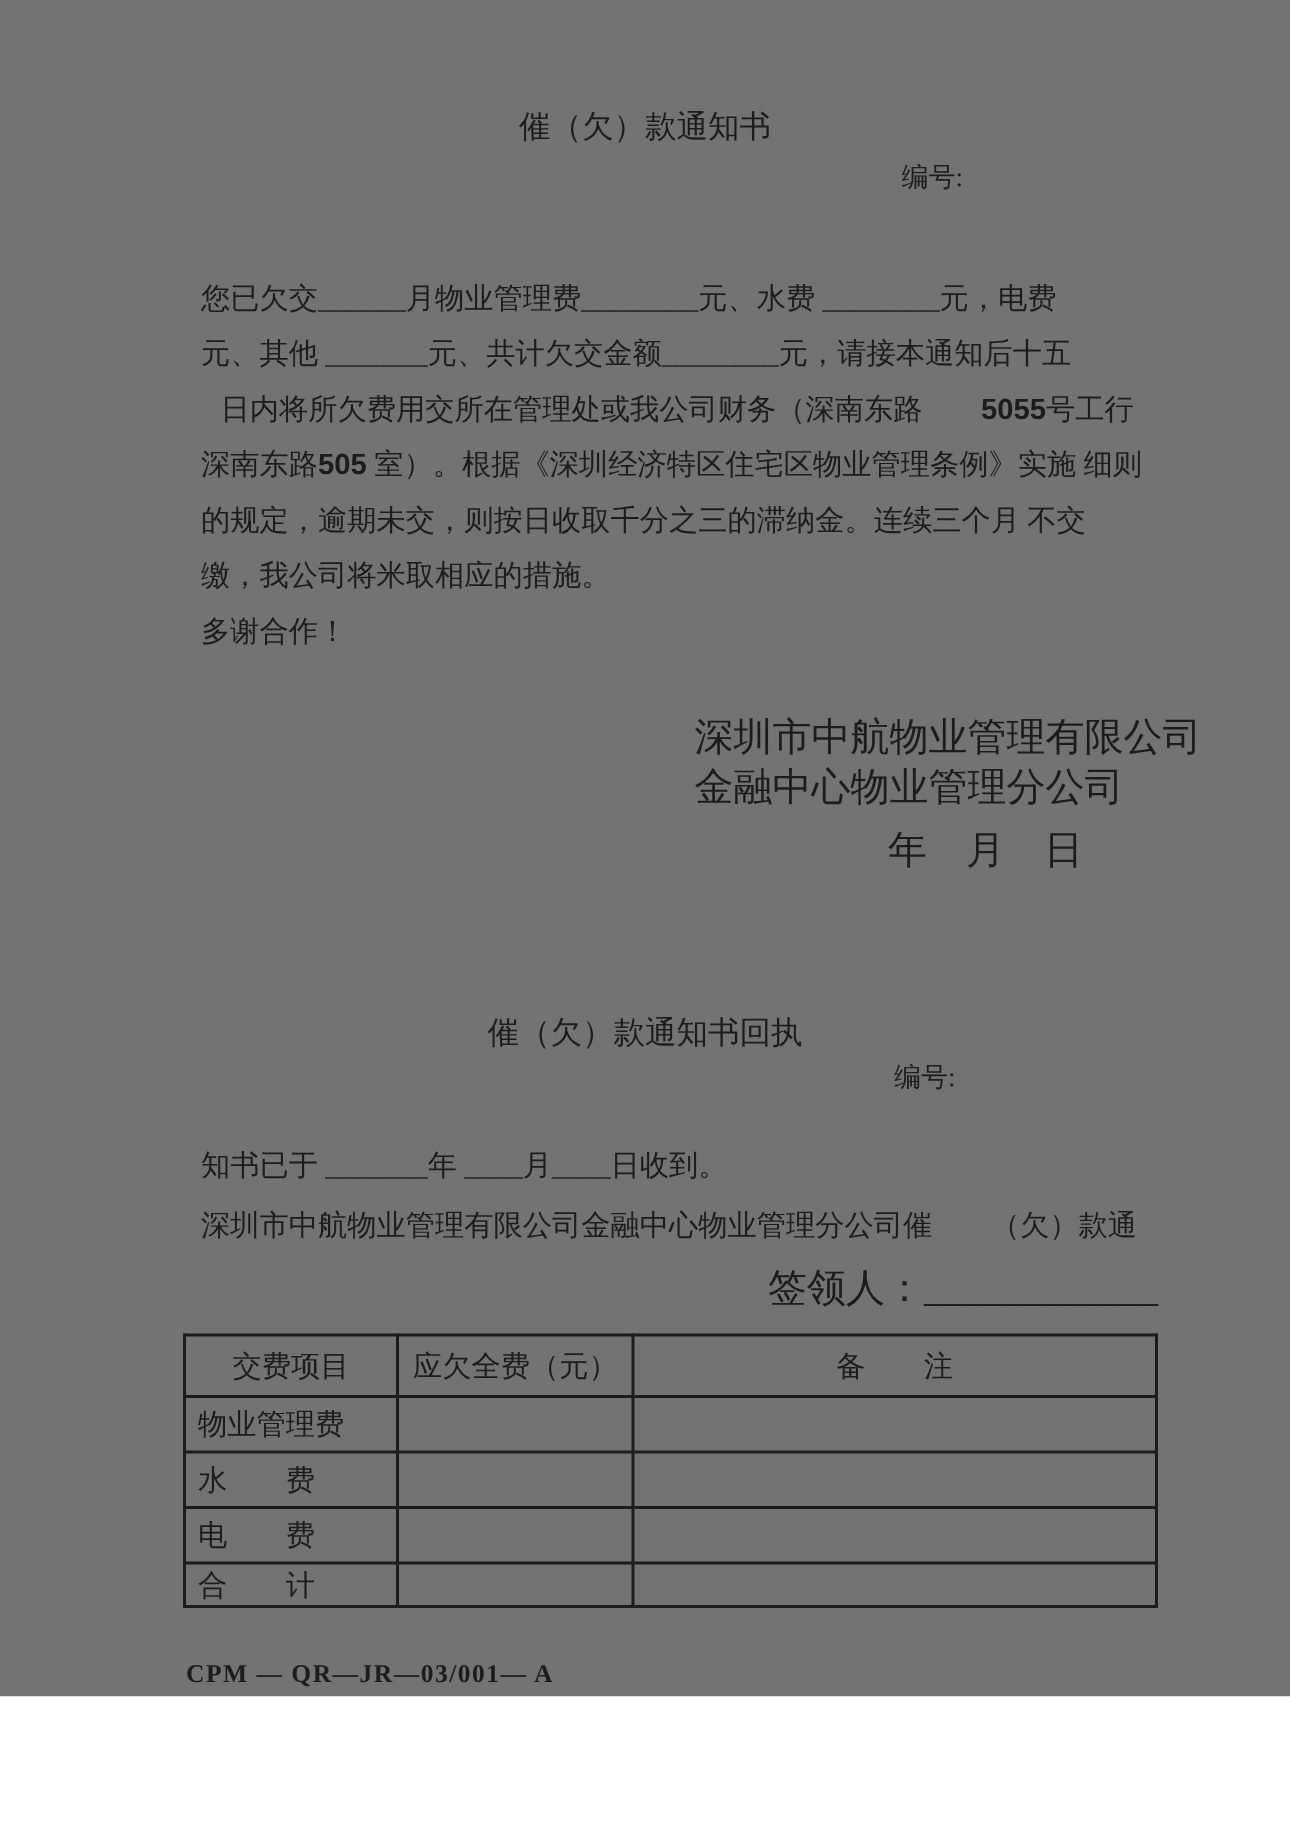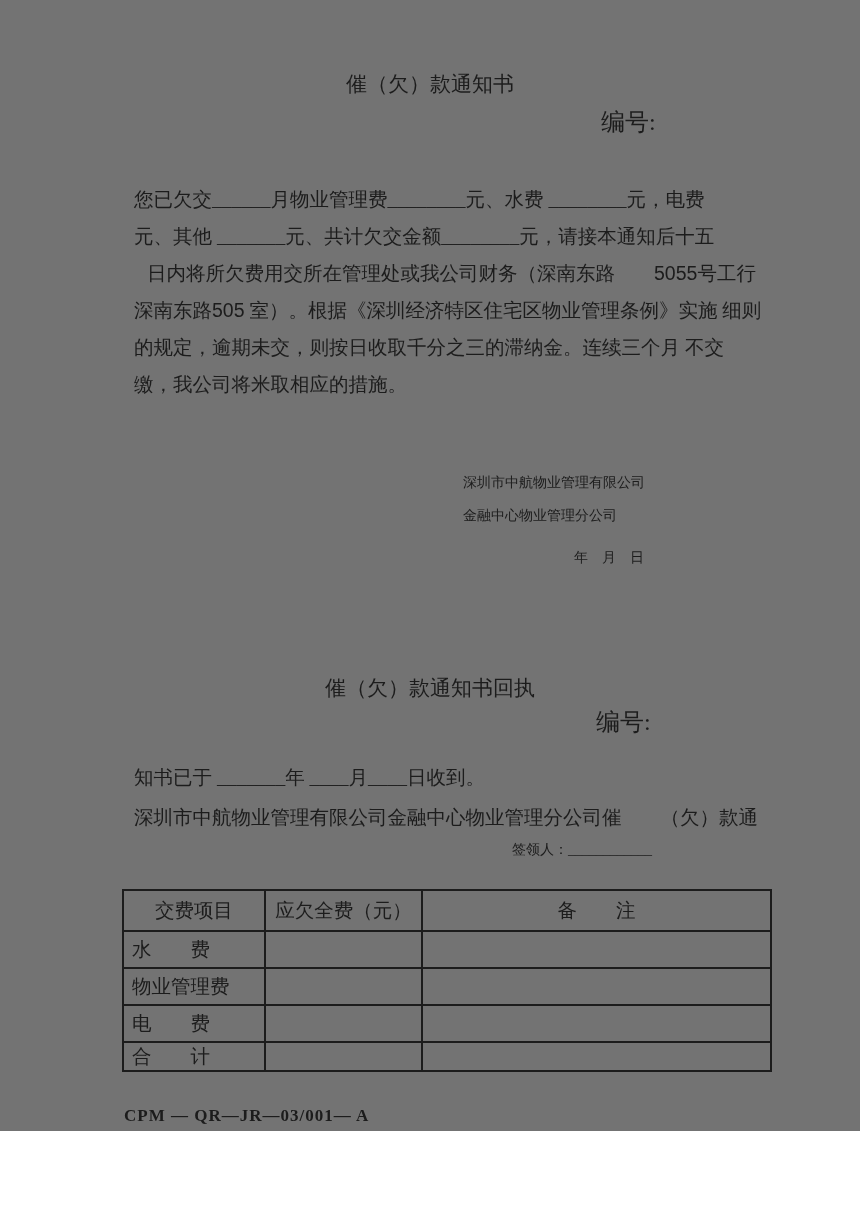--- a/index.html
+++ b/index.html
@@ -13,45 +13,45 @@
   }
   .doc-title{
     position:absolute;left:0;width:100%;
     text-align:center;
     font-size:21px;
   }
   #title1{top:70px;}
   #title2{top:674px;}
   .number-label{
     position:absolute;
-    font-size:24px;
+    font-size:18px;
   }
   #number1{left:601px;top:106px;}
   #number2{left:596px;top:706px;}
   .para{
     position:absolute;left:134px;width:622px;
     font-size:19.5px;
     line-height:37px;
   }
   #para1{top:181px;}
   #para2{top:758px;line-height:40px;}
   .line{white-space:nowrap;}
   .indent{text-indent:13px;}
   .num{
     font-family:"Liberation Sans","DejaVu Sans",sans-serif;
-    font-weight:400;
+    font-weight:700;
   }
   .sig-line{
     position:absolute;
-    font-size:14px;
+    font-size:26px;
     white-space:nowrap;
   }
   #sig-company1{left:463px;top:474px;}
   #sig-company2{left:463px;top:507px;}
-  #sig-date{left:574px;top:549px;text-align:right;}
+  #sig-date{left:592px;top:549px;text-align:right;}
   #signer{left:512px;top:841px;}
   table.fee-table{
     position:absolute;left:122px;top:889px;
     width:614px;
     border-collapse:collapse;
     table-layout:fixed;
     font-size:19.5px;
   }
   table.fee-table td{
     border:2px solid #1c1c1c;
@@ -83,20 +83,21 @@
   <div class="doc-title" id="title1">催（欠）款通知书</div>
   <div class="number-label" id="number1">编号:</div>
 
   <div class="para" id="para1">
     <div class="line">您已欠交______月物业管理费________元、水费 ________元，电费</div>
     <div class="line">元、其他 _______元、共计欠交金额________元，请接本通知后十五</div>
     <div class="line indent"><span>日内将所欠费用交所在管理处或我公司财务（深南东路　　</span><span class="num">5055</span><span>号工行</span></div>
     <div class="line"><span>深南东路</span><span class="num">505</span><span> 室）。根据《深圳经济特区住宅区物业管理条例》实施 细则</span></div>
     <div class="line">的规定，逾期未交，则按日收取千分之三的滞纳金。连续三个月 不交</div>
     <div class="line">缴，我公司将米取相应的措施。</div>
+    <div class="line">多谢合作！</div>
   </div>
 
   <div class="sig-line" id="sig-company1">深圳市中航物业管理有限公司</div>
   <div class="sig-line" id="sig-company2">金融中心物业管理分公司</div>
   <div class="sig-line" id="sig-date">年　月　日</div>
 
   <div class="doc-title" id="title2">催（欠）款通知书回执</div>
   <div class="number-label" id="number2">编号:</div>
 
   <div class="para" id="para2">
@@ -107,26 +108,26 @@
   <div class="sig-line" id="signer">签领人：____________</div>
 
   <table class="fee-table">
     <tbody>
         <tr class="hrow">
       <td class="c-item head">交费项目</td>
       <td class="c-amount head">应欠全费（元）</td>
       <td class="c-note head">备　　注</td>
     </tr>
     <tr class="drow">
-      <td class="c-item">水　　费</td>
+      <td class="c-item">物业管理费</td>
       <td class="c-amount"></td>
       <td class="c-note"></td>
     </tr>
     <tr class="drow">
-      <td class="c-item">物业管理费</td>
+      <td class="c-item">水　　费</td>
       <td class="c-amount"></td>
       <td class="c-note"></td>
     </tr>
     <tr class="drow">
       <td class="c-item">电　　费</td>
       <td class="c-amount"></td>
       <td class="c-note"></td>
     </tr>
     <tr class="lastrow">
       <td class="c-item">合　　计</td>

